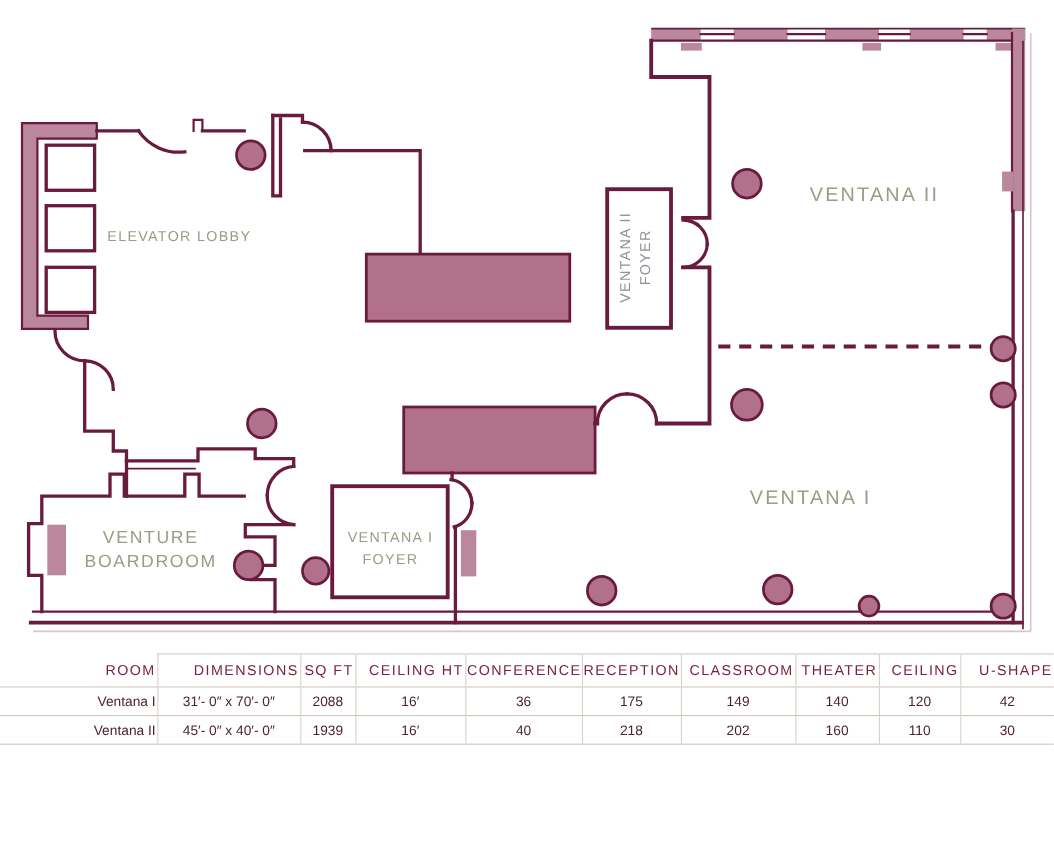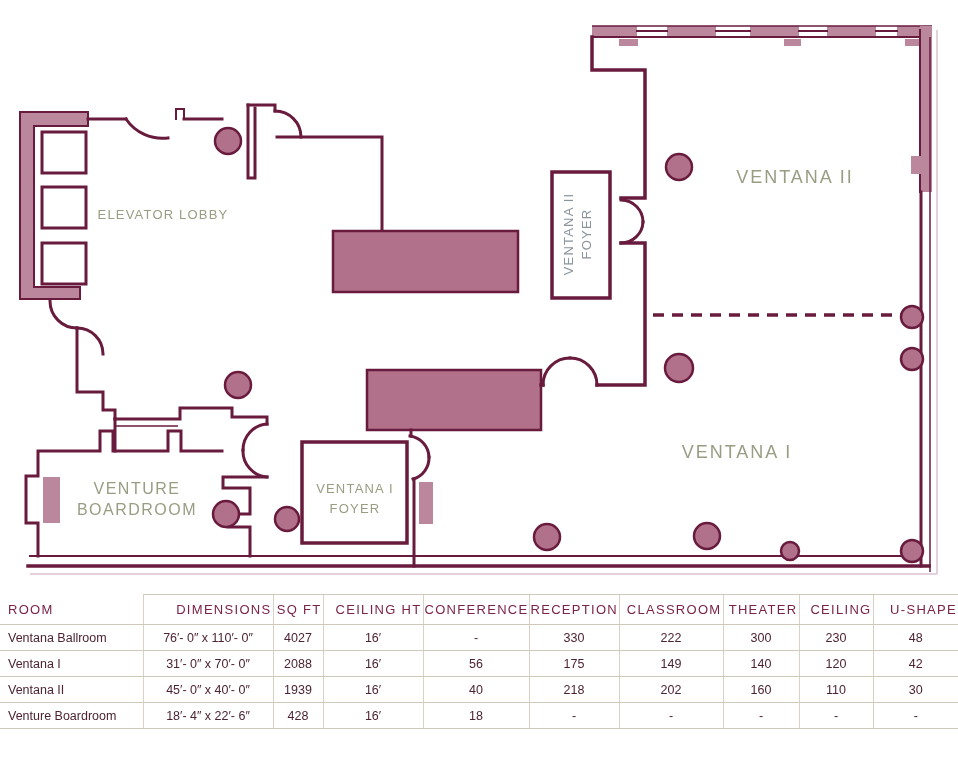--- a/index.html
+++ b/index.html
@@ -38,21 +38,21 @@
     font-size:13px;font-weight:normal;color:var(--head);letter-spacing:1.3px;
     height:27px;text-align:right;vertical-align:middle;
     border-bottom:1px solid var(--rule);white-space:nowrap;overflow:hidden;
   }
   .cap-table th:nth-child(n+2){border-top:1px solid var(--rule);}
   .cap-table th:nth-child(n+2),.cap-table td:nth-child(n+2){border-left:1px solid var(--vrule);}
   .cap-table td{
     font-size:12.5px;color:var(--cell);height:23px;text-align:center;vertical-align:middle;
     border-bottom:1px solid var(--rule);white-space:nowrap;overflow:hidden;
   }
-  .cap-table .left{text-align:left;padding-left:8px;}
+  .cap-table .left{text-align:right;padding-left:8px;}
 </style>
 </head>
 <body>
 
 <svg class="plan" viewBox="0 0 958 590">
 
   <g>
     <path class="lite" d="M937,30 V574"></path>
     <path class="lite" d="M30,574 H937"></path>
   </g>
@@ -194,61 +194,37 @@
         <th>CONFERENCE</th>
         <th>RECEPTION</th>
         <th>CLASSROOM</th>
         <th>THEATER</th>
         <th>CEILING</th>
         <th>U-SHAPE</th>
       </tr>
     </thead>
   <tbody>
       <tr>
-        <td class="left">Ventana Ballroom</td>
-        <td>76′- 0″ x 110′- 0″</td>
-        <td>4027</td>
-        <td>16′</td>
-        <td>-</td>
-        <td>330</td>
-        <td>222</td>
-        <td>300</td>
-        <td>230</td>
-        <td>48</td>
-      </tr>
-      <tr>
         <td class="left">Ventana I</td>
         <td>31′- 0″ x 70′- 0″</td>
         <td>2088</td>
         <td>16′</td>
-        <td>56</td>
+        <td>36</td>
         <td>175</td>
         <td>149</td>
         <td>140</td>
         <td>120</td>
         <td>42</td>
       </tr>
       <tr>
         <td class="left">Ventana II</td>
         <td>45′- 0″ x 40′- 0″</td>
         <td>1939</td>
         <td>16′</td>
         <td>40</td>
         <td>218</td>
         <td>202</td>
         <td>160</td>
         <td>110</td>
         <td>30</td>
       </tr>
-      <tr>
-        <td class="left">Venture Boardroom</td>
-        <td>18′- 4″ x 22′- 6″</td>
-        <td>428</td>
-        <td>16′</td>
-        <td>18</td>
-        <td>-</td>
-        <td>-</td>
-        <td>-</td>
-        <td>-</td>
-        <td>-</td>
-      </tr>
     </tbody>
 </table>
 
 </body></html>

